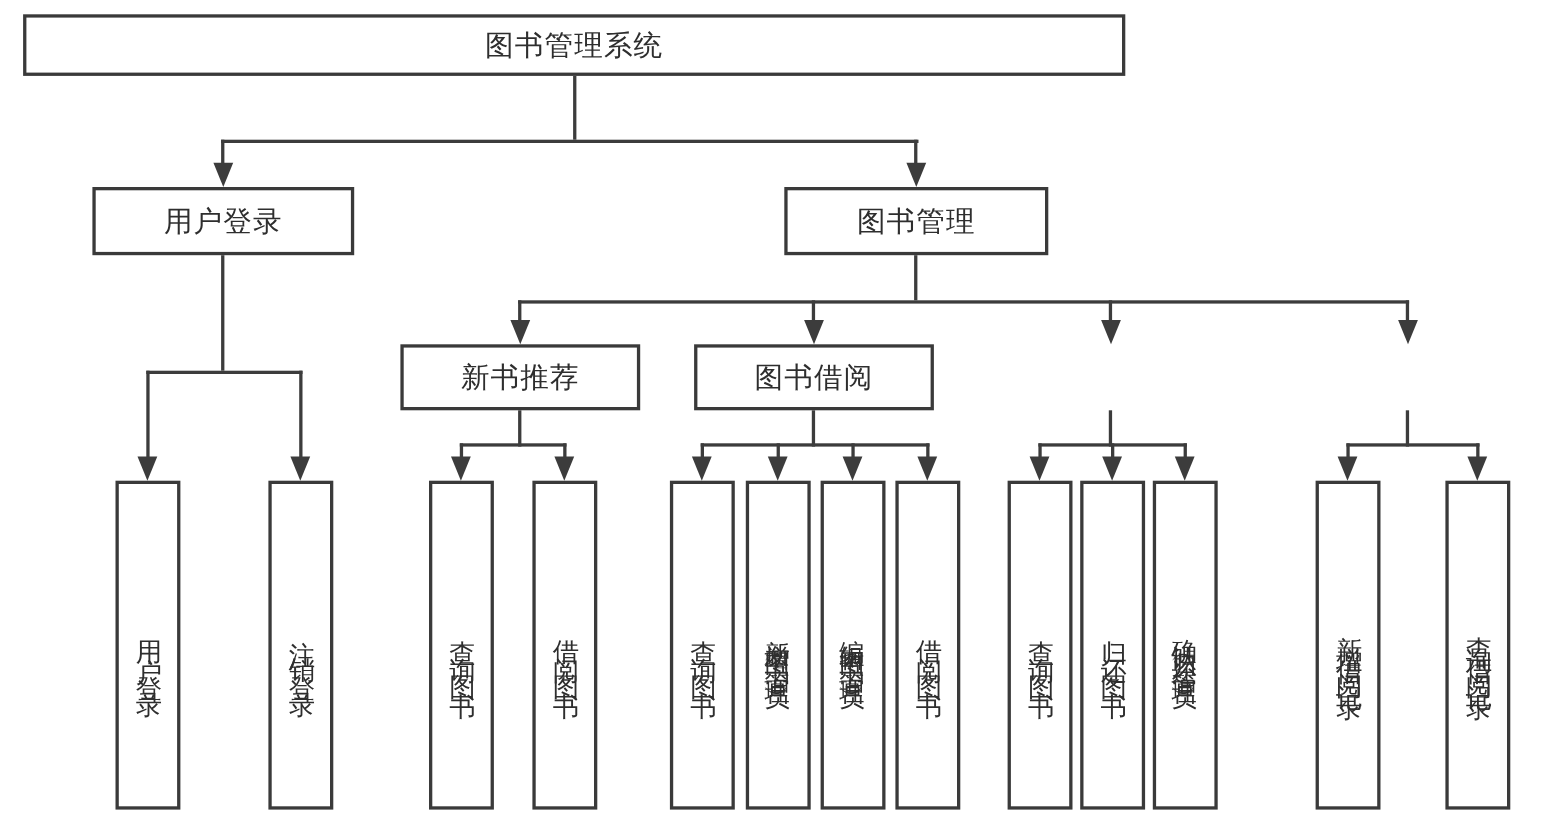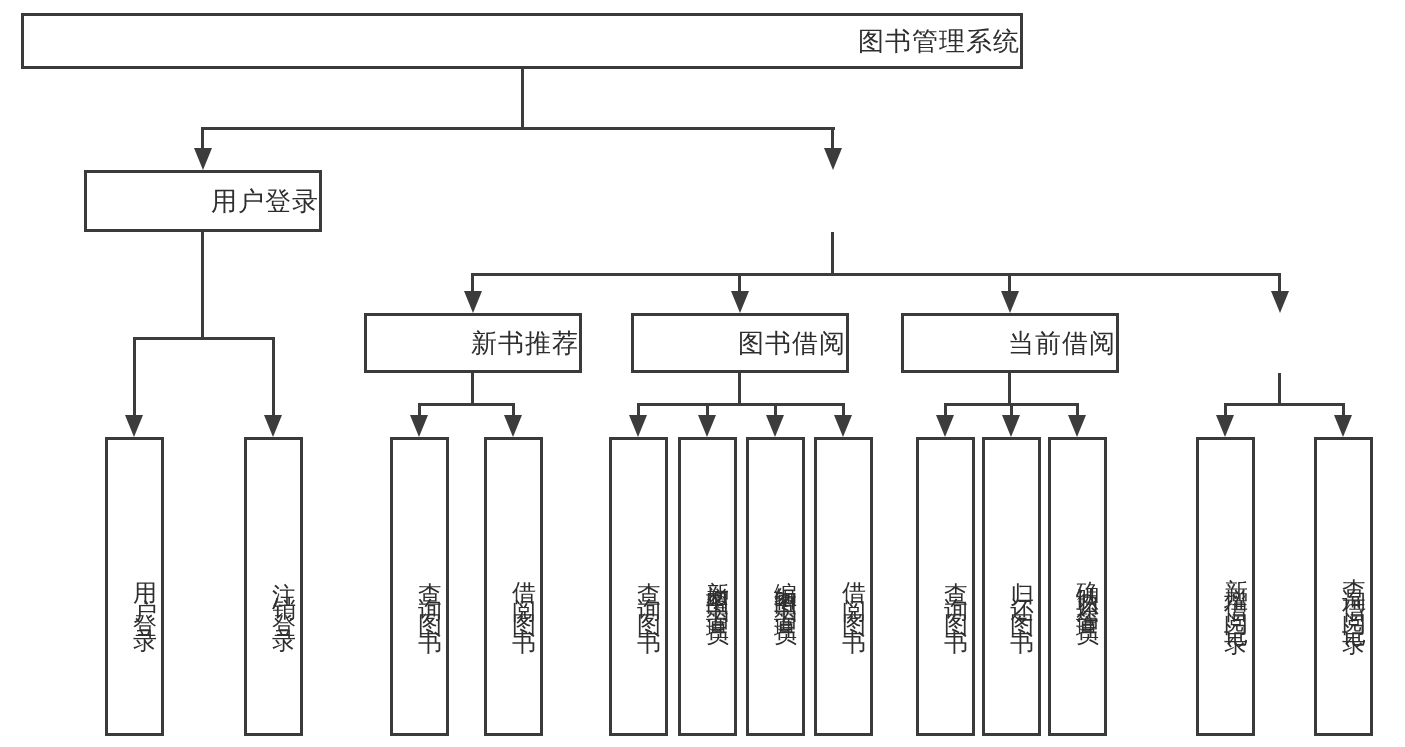--- a/index.html
+++ b/index.html
@@ -10,21 +10,21 @@
     font-family:"Liberation Sans","DejaVu Sans",sans-serif;
     overflow:hidden;
   }
   .box{
     position:absolute;
     background:#ffffff;
     border:3px solid #3a3a3a;
     box-sizing:border-box;
     display:flex;
     align-items:center;
-    justify-content:flex-end;
+    justify-content:center;
     color:#2e2e2e;
   }
   .hbox span{
     font-size:26px;
     letter-spacing:1px;
     white-space:nowrap;
   }
   .vbox span{
     writing-mode:vertical-rl;
     text-orientation:mixed;
@@ -56,29 +56,29 @@
 
 <div id="stage">
 
   <div class="box hbox" style="left:21px;top:13px;width:1002px;height:56px">
     <span>图书管理系统</span>
   </div>
 
   <div class="box hbox" style="left:84px;top:170px;width:238px;height:62px">
     <span>用户登录</span>
   </div>
+  <div class="box hbox" style="left:713px;top:170px;width:240px;height:62px">
+    <span>图书管理</span>
+  </div>
 
   <div class="box hbox" style="left:364px;top:313px;width:218px;height:60px">
     <span>新书推荐</span>
   </div>
   <div class="box hbox" style="left:631px;top:313px;width:218px;height:60px">
     <span>图书借阅</span>
-  </div>
-  <div class="box hbox" style="left:901px;top:313px;width:218px;height:60px">
-    <span>当前借阅</span>
   </div>
 
   <div class="box vbox v4" style="left:105px;top:437px;width:59px;height:299px">
     <span>用户登录</span>
   </div>
   <div class="box vbox v4" style="left:244px;top:437px;width:59px;height:299px">
     <span>注销登录</span>
   </div>
 
   <div class="box vbox v4" style="left:390px;top:437px;width:59px;height:299px">

